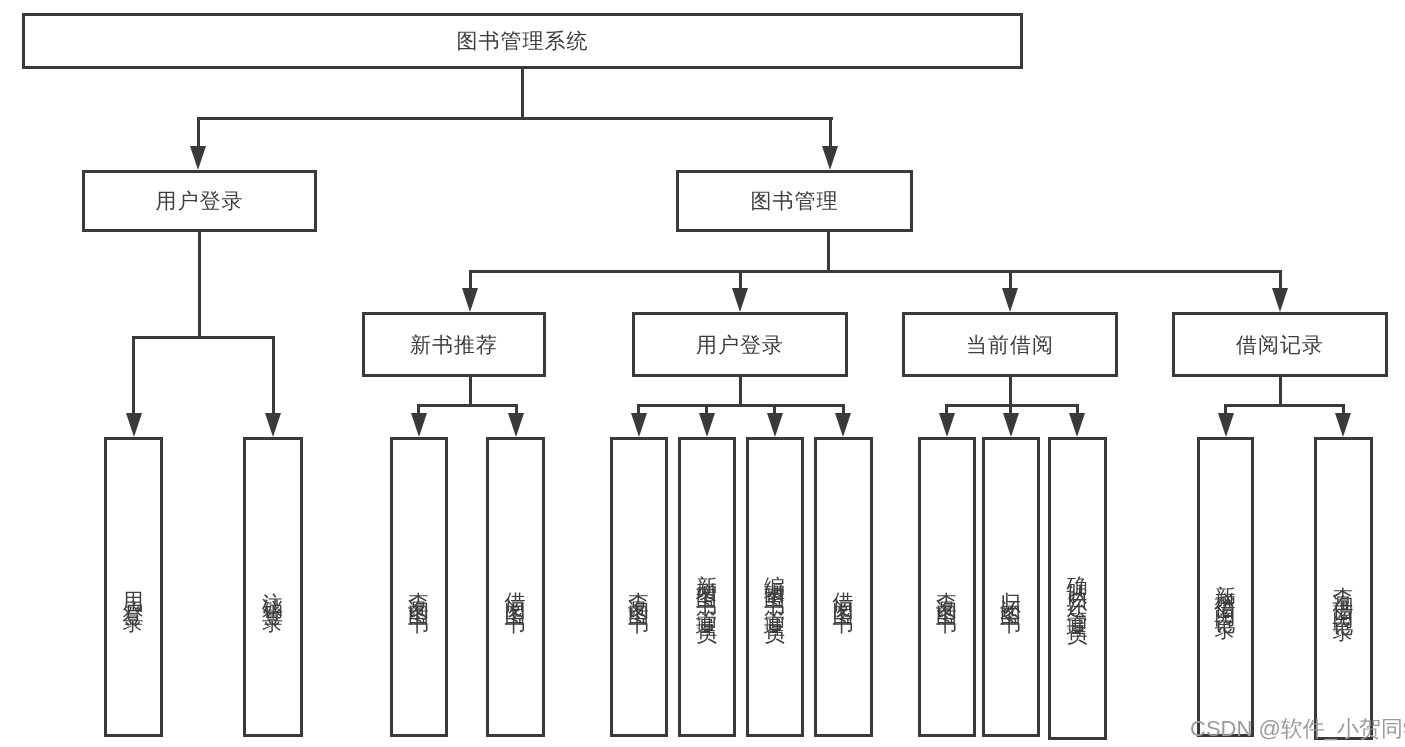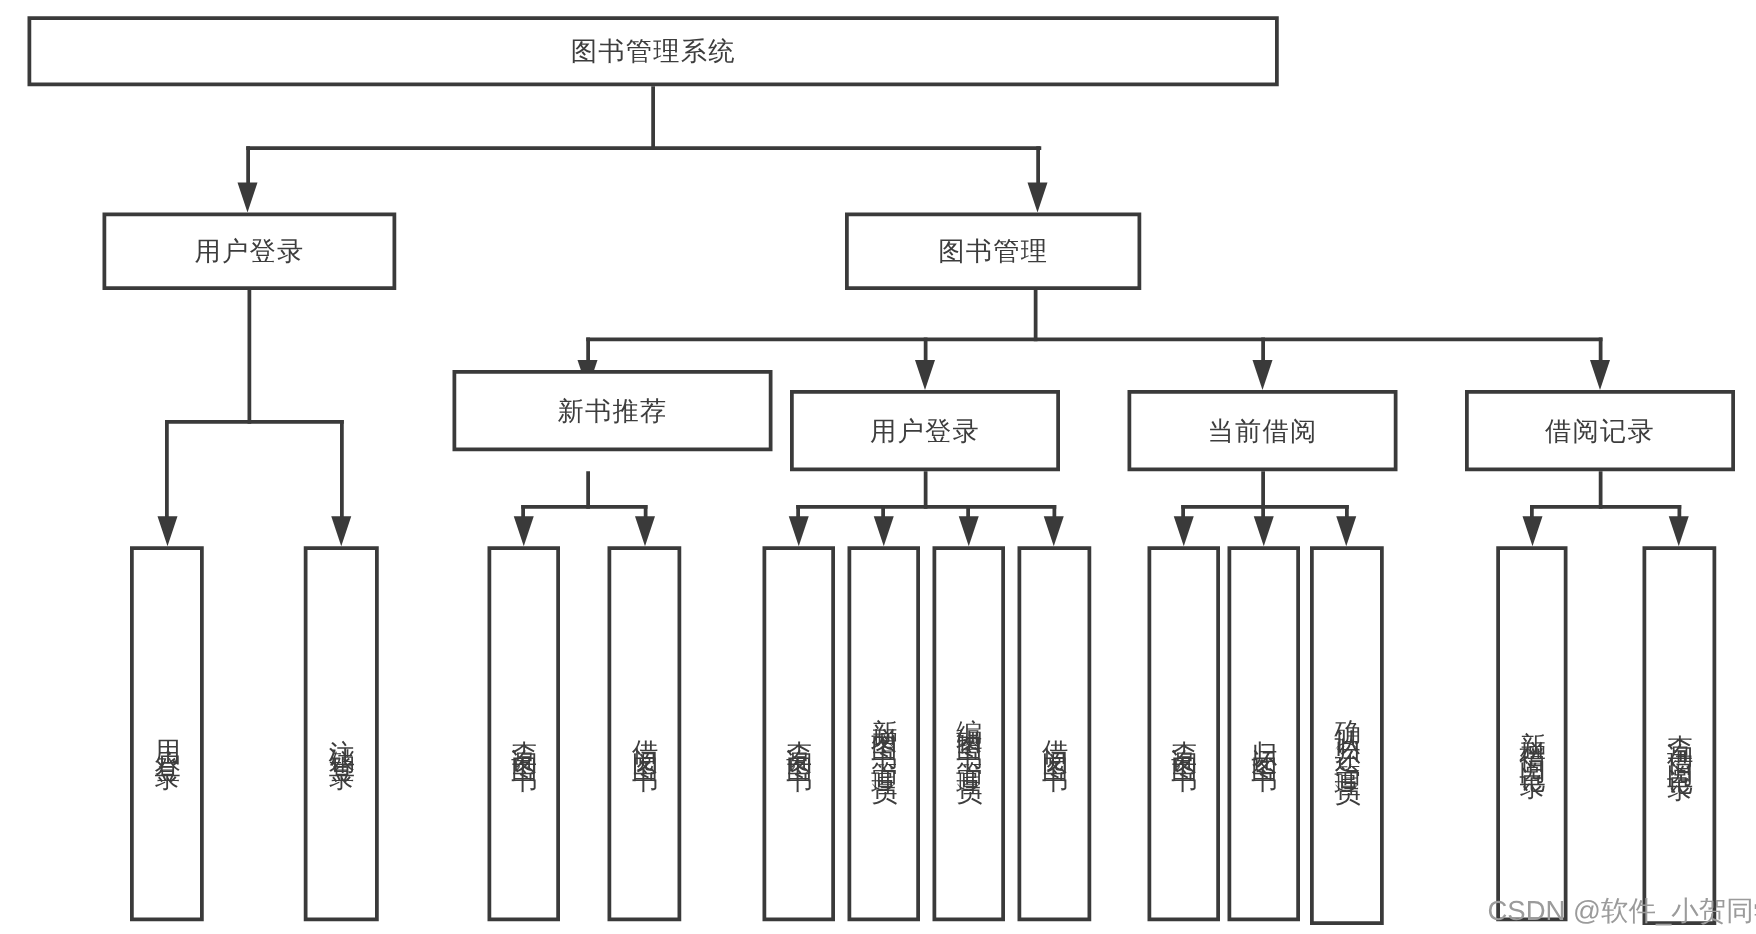--- a/index.html
+++ b/index.html
@@ -88,21 +88,21 @@
   <div class="hline" style="left:469px;top:270px;width:813px;"></div>
   <div class="vline" style="left:469px;top:270px;height:22px;"></div>
   <div class="arrow" style="left:462px;top:288px;"></div>
   <div class="vline" style="left:739px;top:270px;height:22px;"></div>
   <div class="arrow" style="left:732px;top:288px;"></div>
   <div class="vline" style="left:1009px;top:270px;height:22px;"></div>
   <div class="arrow" style="left:1002px;top:288px;"></div>
   <div class="vline" style="left:1279px;top:270px;height:22px;"></div>
   <div class="arrow" style="left:1272px;top:288px;"></div>
 
-  <div class="box" style="left:362px;top:296px;width:256px;height:65px;">
+  <div class="box" style="left:362px;top:312px;width:184px;height:65px;">
     <span>新书推荐</span>
   </div>
   <div class="box" style="left:632px;top:312px;width:216px;height:65px;">
     <span>用户登录</span>
   </div>
   <div class="box" style="left:1172px;top:312px;width:216px;height:65px;">
     <span>借阅记录</span>
   </div>
   <div class="box" style="left:902px;top:312px;width:216px;height:65px;">
     <span>当前借阅</span>

